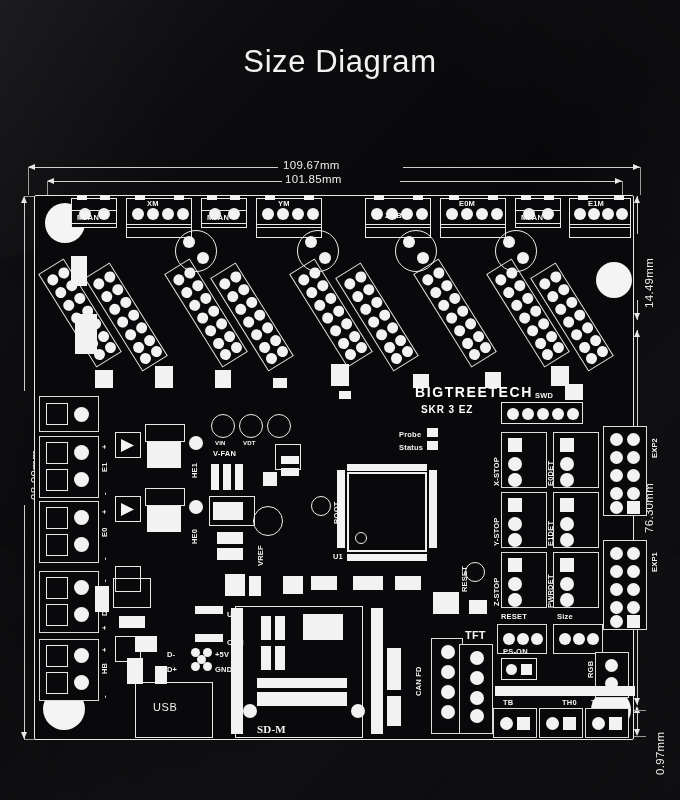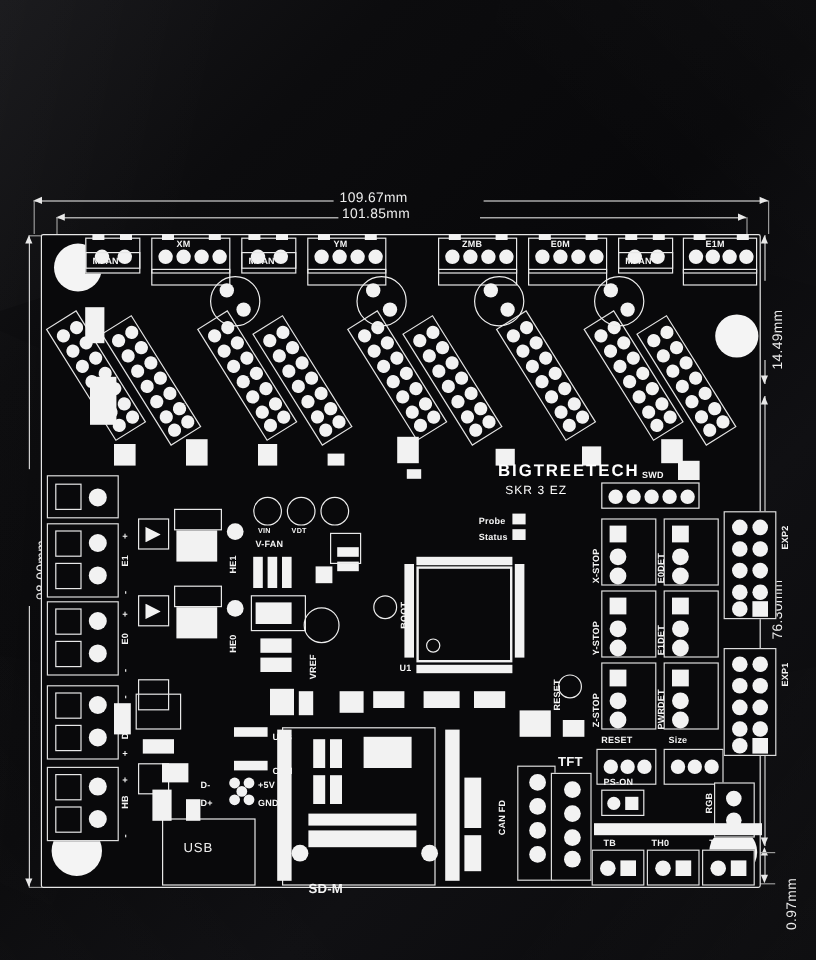--- a/index.html
+++ b/index.html
@@ -89,39 +89,40 @@
   .conn { position:absolute; border:1.3px solid #e9e9e9; background:#09090b; }
   .driver {
     position:absolute; border:1.4px solid #e2e2e2; background:#09090b;
     transform-origin: center center;
   }
   .logo {
     position:absolute; color:#ffffff; font-size:14px; font-weight:700;
     letter-spacing:1.6px; white-space:nowrap;
   }
   .sublogo {
-    position:absolute; color:#ffffff; font-size:10px; font-weight:400;
+    position:absolute; color:#ffffff; font-size:10px; font-weight:700;
     letter-spacing:.9px; white-space:nowrap;
   }
   .mcu {
     position:absolute; border:2.4px solid #f0f0f0; background:#09090b;
   }
   .usbtxt { position:absolute; color:#f0f0f0; font-size:11px; letter-spacing:.6px;}
 </style>
 </head>
 <body>
 
 <div id="stage">
 
   <div class="facet f1"></div>
   <div class="facet f2"></div>
   <div class="facet f3"></div>
   <div class="facet f4"></div>
   <div class="facet f5"></div>
 
+  <div id="title">Size Diagram</div>
 
   <div>
 
     <div class="dim-line dim-h" style="left:28px; top:167px; width:250px;"></div>
     <div class="dim-line dim-h" style="left:403px; top:167px; width:237px;"></div>
     <div class="arrow arr-l" style="left:28px; top:163.5px;"></div>
     <div class="arrow arr-r" style="left:633px; top:163.5px;"></div>
     <div class="dim-label" style="left:283px; top:159px;">109.67mm</div>
 
     <div class="dim-line dim-h" style="left:47px; top:181px; width:235px;"></div>
@@ -213,21 +214,21 @@
       <div class="orect" style="left:221px; top:28px; width:66px; height:14px;"></div>
 
       <div class="conn" style="left:330px; top:2px; width:66px; height:30px;">
         <div class="rect" style="left:8px; top:-4px; width:10px; height:5px;"></div>
         <div class="rect" style="left:47px; top:-4px; width:10px; height:5px;"></div>
         <div class="pad" style="left:5px; top:9px; width:12px; height:12px;"></div>
         <div class="pad" style="left:20px; top:9px; width:12px; height:12px;"></div>
         <div class="pad" style="left:35px; top:9px; width:12px; height:12px;"></div>
         <div class="pad" style="left:50px; top:9px; width:12px; height:12px;"></div>
       </div>
-      <div class="slk" style="left:350px; top:4px;">ZMB</div>
+      <div class="slk" style="left:350px; top:16px;">ZMB</div>
       <div class="orect" style="left:330px; top:28px; width:66px; height:14px;"></div>
 
       <div class="conn" style="left:405px; top:2px; width:66px; height:30px;">
         <div class="rect" style="left:8px; top:-4px; width:10px; height:5px;"></div>
         <div class="rect" style="left:47px; top:-4px; width:10px; height:5px;"></div>
         <div class="pad" style="left:5px; top:9px; width:12px; height:12px;"></div>
         <div class="pad" style="left:20px; top:9px; width:12px; height:12px;"></div>
         <div class="pad" style="left:35px; top:9px; width:12px; height:12px;"></div>
         <div class="pad" style="left:50px; top:9px; width:12px; height:12px;"></div>
       </div>
@@ -666,21 +667,21 @@
       <div class="usbtxt" style="left:118px; top:505px;">USB</div>
 
       <div class="orect" style="left:200px; top:410px; width:128px; height:132px;"></div>
       <div class="rect" style="left:226px; top:420px; width:10px; height:24px;"></div>
       <div class="rect" style="left:240px; top:420px; width:10px; height:24px;"></div>
       <div class="rect" style="left:226px; top:450px; width:10px; height:24px;"></div>
       <div class="rect" style="left:240px; top:450px; width:10px; height:24px;"></div>
       <div class="rect" style="left:268px; top:418px; width:40px; height:26px;"></div>
       <div class="rect" style="left:222px; top:482px; width:90px; height:10px;"></div>
       <div class="rect" style="left:222px; top:496px; width:90px; height:14px;"></div>
-      <div class="slk lg" style="left:222px; top:540px;">SD-M</div>
+      <div class="slk lg" style="left:222px; top:528px;font-family:Liberation Serif, serif;">SD-M</div>
       <div class="pad" style="left:208px; top:508px; width:14px; height:14px;"></div>
       <div class="pad" style="left:316px; top:508px; width:14px; height:14px;"></div>
       <div class="rect" style="left:196px; top:412px; width:12px; height:126px;"></div>
       <div class="rect" style="left:336px; top:412px; width:12px; height:126px;"></div>
 
       <div class="slk v" style="left:380px; top:500px;">CAN FD</div>
       <div class="drect" style="left:396px; top:442px; width:32px; height:96px;">
         <div class="pad" style="left:9px; top:6px; width:14px; height:14px;"></div>
         <div class="pad" style="left:9px; top:26px; width:14px; height:14px;"></div>
         <div class="pad" style="left:9px; top:46px; width:14px; height:14px;"></div>
@@ -696,21 +697,21 @@
       </div>
 
       <div class="slk" style="left:468px; top:452px;">PS-ON</div>
       <div class="orect" style="left:466px; top:462px; width:36px; height:22px;">
         <div class="pad" style="left:4px; top:5px; width:11px; height:11px;"></div>
         <div class="rect" style="left:19px; top:5px; width:11px; height:11px;"></div>
       </div>
 
       <div class="rect" style="left:460px; top:490px; width:140px; height:10px;"></div>
       <div class="slk" style="left:468px; top:503px;">TB</div>
-      <div class="slk" style="left:508px; top:503px;">TH0</div>
+      <div class="slk" style="left:527px; top:503px;">TH0</div>
       <div class="slk" style="left:556px; top:503px;">TH1</div>
       <div class="drect" style="left:458px; top:512px; width:44px; height:30px;">
         <div class="pad" style="left:6px; top:8px; width:13px; height:13px;"></div>
         <div class="rect" style="left:23px; top:8px; width:13px; height:13px;"></div>
       </div>
       <div class="drect" style="left:504px; top:512px; width:44px; height:30px;">
         <div class="pad" style="left:6px; top:8px; width:13px; height:13px;"></div>
         <div class="rect" style="left:23px; top:8px; width:13px; height:13px;"></div>
       </div>
       <div class="drect" style="left:550px; top:512px; width:44px; height:30px;">

